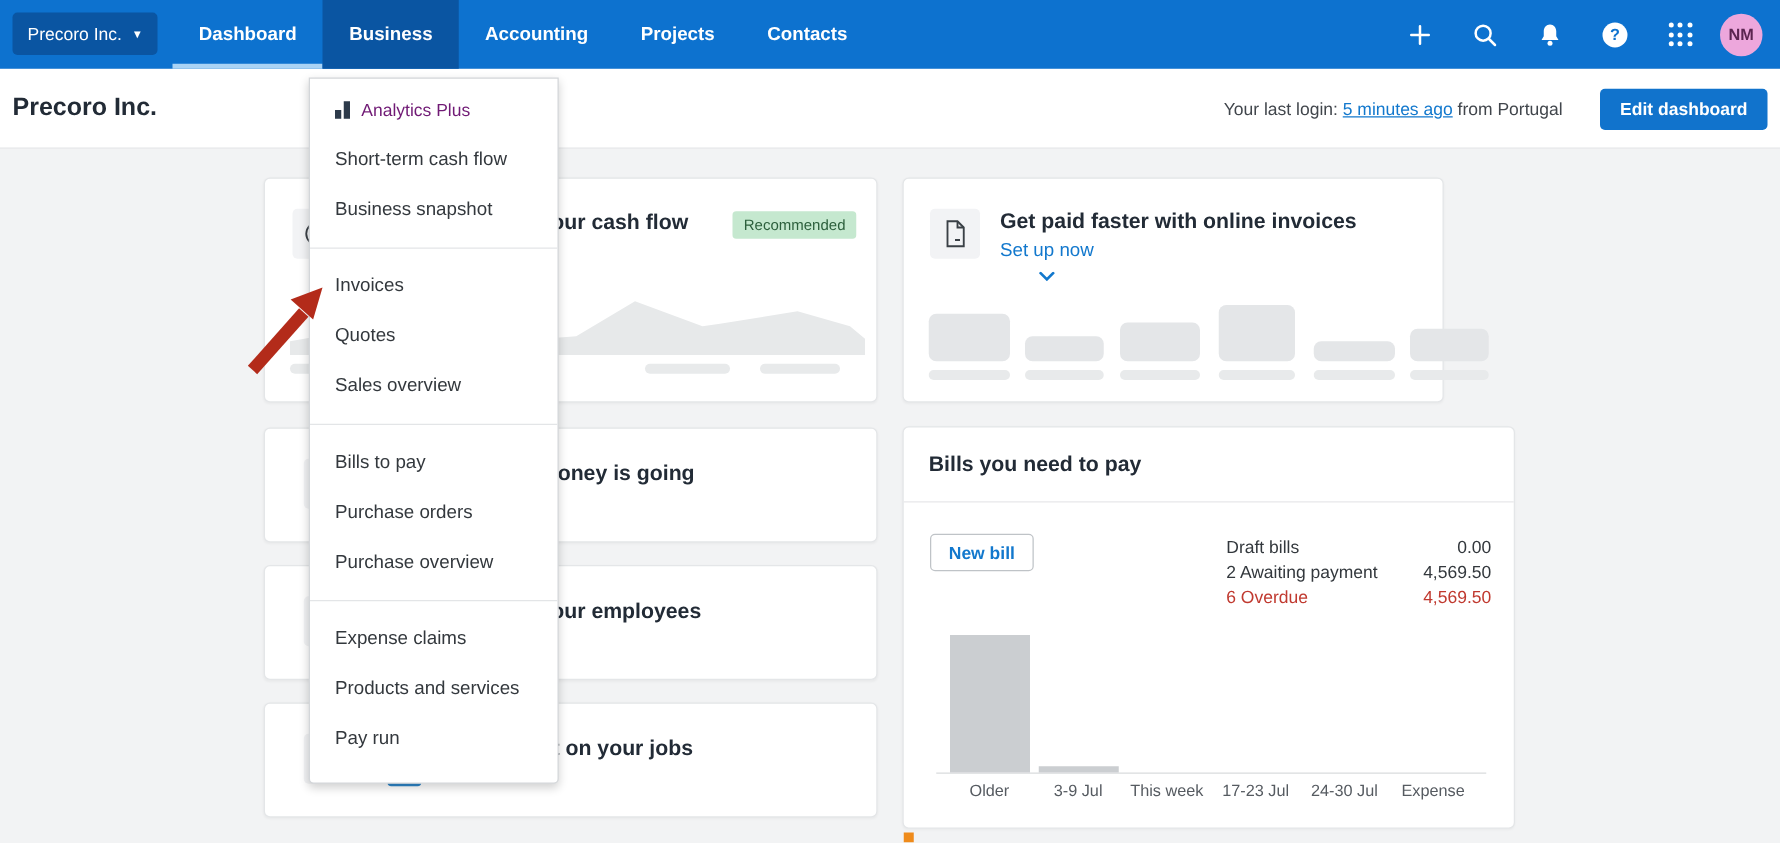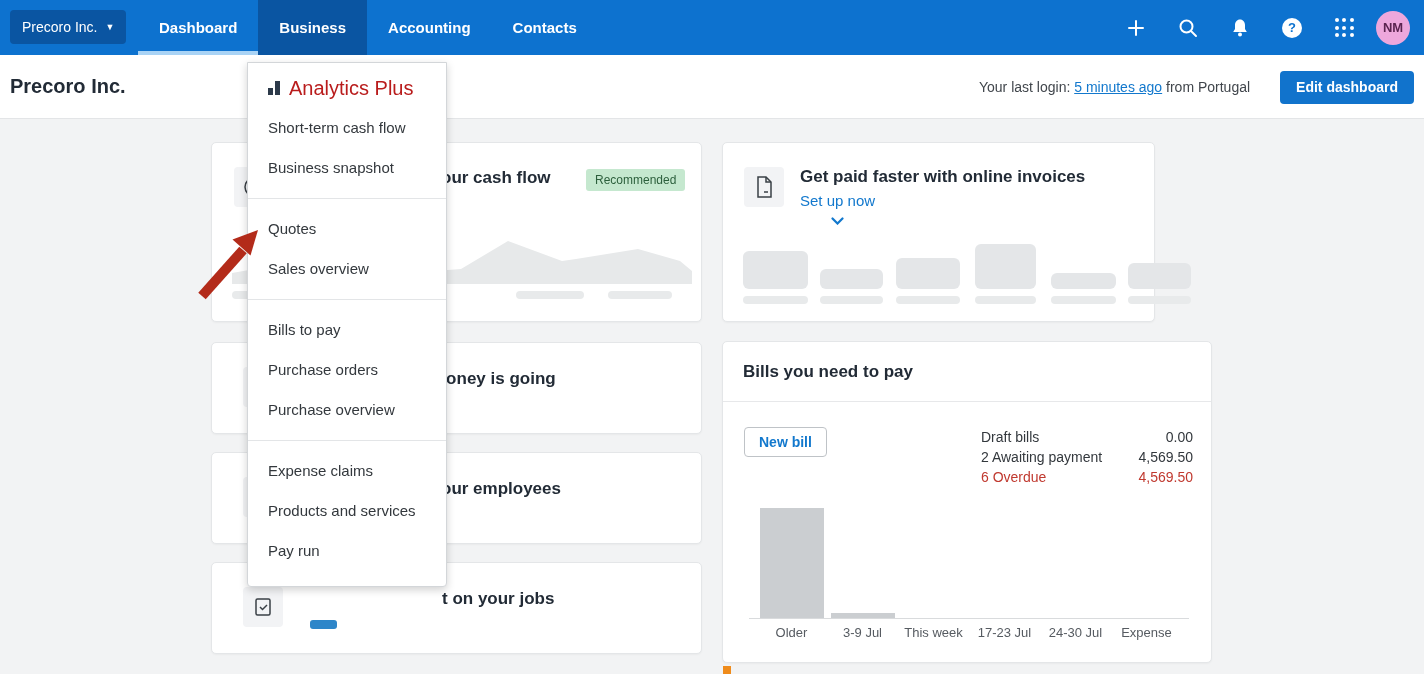--- a/index.html
+++ b/index.html
@@ -54,21 +54,21 @@
   .bills-row.red { color:#c0392f; }
   .bills-axis { position:absolute; left:26px; top:276px; width:440px; height:1px; background:#d9dbdd; }
   .bchart-bar { position:absolute; background:#cbced1; }
   .bchart-label { position:absolute; top:283px; width:71px; text-align:center; font-size:13px; color:#565b61; }
 
   
   .dropdown { position:absolute; left:247px; top:62px; width:200px; background:#fff; border:1px solid #d3d6d9;
               border-radius:0 0 4px 4px; box-shadow:0 3px 8px rgba(0,0,0,.18); z-index:40; padding:5px 0 15px 0; }
   .menu-item { height:40px; line-height:40px; padding-left:20px; font-size:15px; color:#33383d; cursor:pointer;
                display:flex; align-items:center; gap:9px; }
-  .menu-item.muted { color:#b91c1c; font-size:20px; }
+  .menu-item.muted { color:#701a75; font-size:14px; }
   .menu-divider { height:1px; background:#e3e5e7; margin:10px 0; }
   .mini-bars { display:inline-flex; align-items:flex-end; gap:2px; height:14px; }
   .mini-bars i { display:block; width:5px; background:#2d3a4a; }
 
   
   .arrow-svg { position:absolute; left:190px; top:214px; z-index:60; pointer-events:none; }
 
   .orange-frag { position:absolute; left:723px; top:666px; width:8px; height:8px; background:#ef8b1b; }
   .hidden-link-frag { position:absolute; left:310px; top:620px; width:27px; height:9px; background:#2e86c9; border-radius:3px; z-index:30; }
 </style>
@@ -209,20 +209,23 @@
         <span>Analytics Plus</span>
       </div>
       <div class="menu-item">
         <span>Short-term cash flow</span>
       </div>
       <div class="menu-item">
         <span>Business snapshot</span>
       </div>
       <div class="menu-divider"></div>
       <div class="menu-item">
+        <span>Invoices</span>
+      </div>
+      <div class="menu-item">
         <span>Quotes</span>
       </div>
       <div class="menu-item">
         <span>Sales overview</span>
       </div>
       <div class="menu-divider"></div>
       <div class="menu-item">
         <span>Bills to pay</span>
       </div>
       <div class="menu-item">
@@ -250,20 +253,21 @@
 
   <div class="topnav">
     <button class="org-btn">
       <span>Precoro Inc.</span>
       <span class="org-caret">▼</span>
     </button>
     <div class="nav-items">
       <div class="nav-item active">Dashboard</div>
       <div class="nav-item open">Business</div>
       <div class="nav-item">Accounting</div>
+      <div class="nav-item">Projects</div>
       <div class="nav-item">Contacts</div>
     </div>
     <div class="nav-icons">
       <div class="nav-ic">
         <svg width="18" height="18" viewBox="0 0 18 18">
             <path d="M9 2 V16 M2 9 H16" stroke="#fff" stroke-width="2" stroke-linecap="round"></path>
           </svg>
       </div>
       <div class="nav-ic">
         <svg width="20" height="20" viewBox="0 0 20 20">

